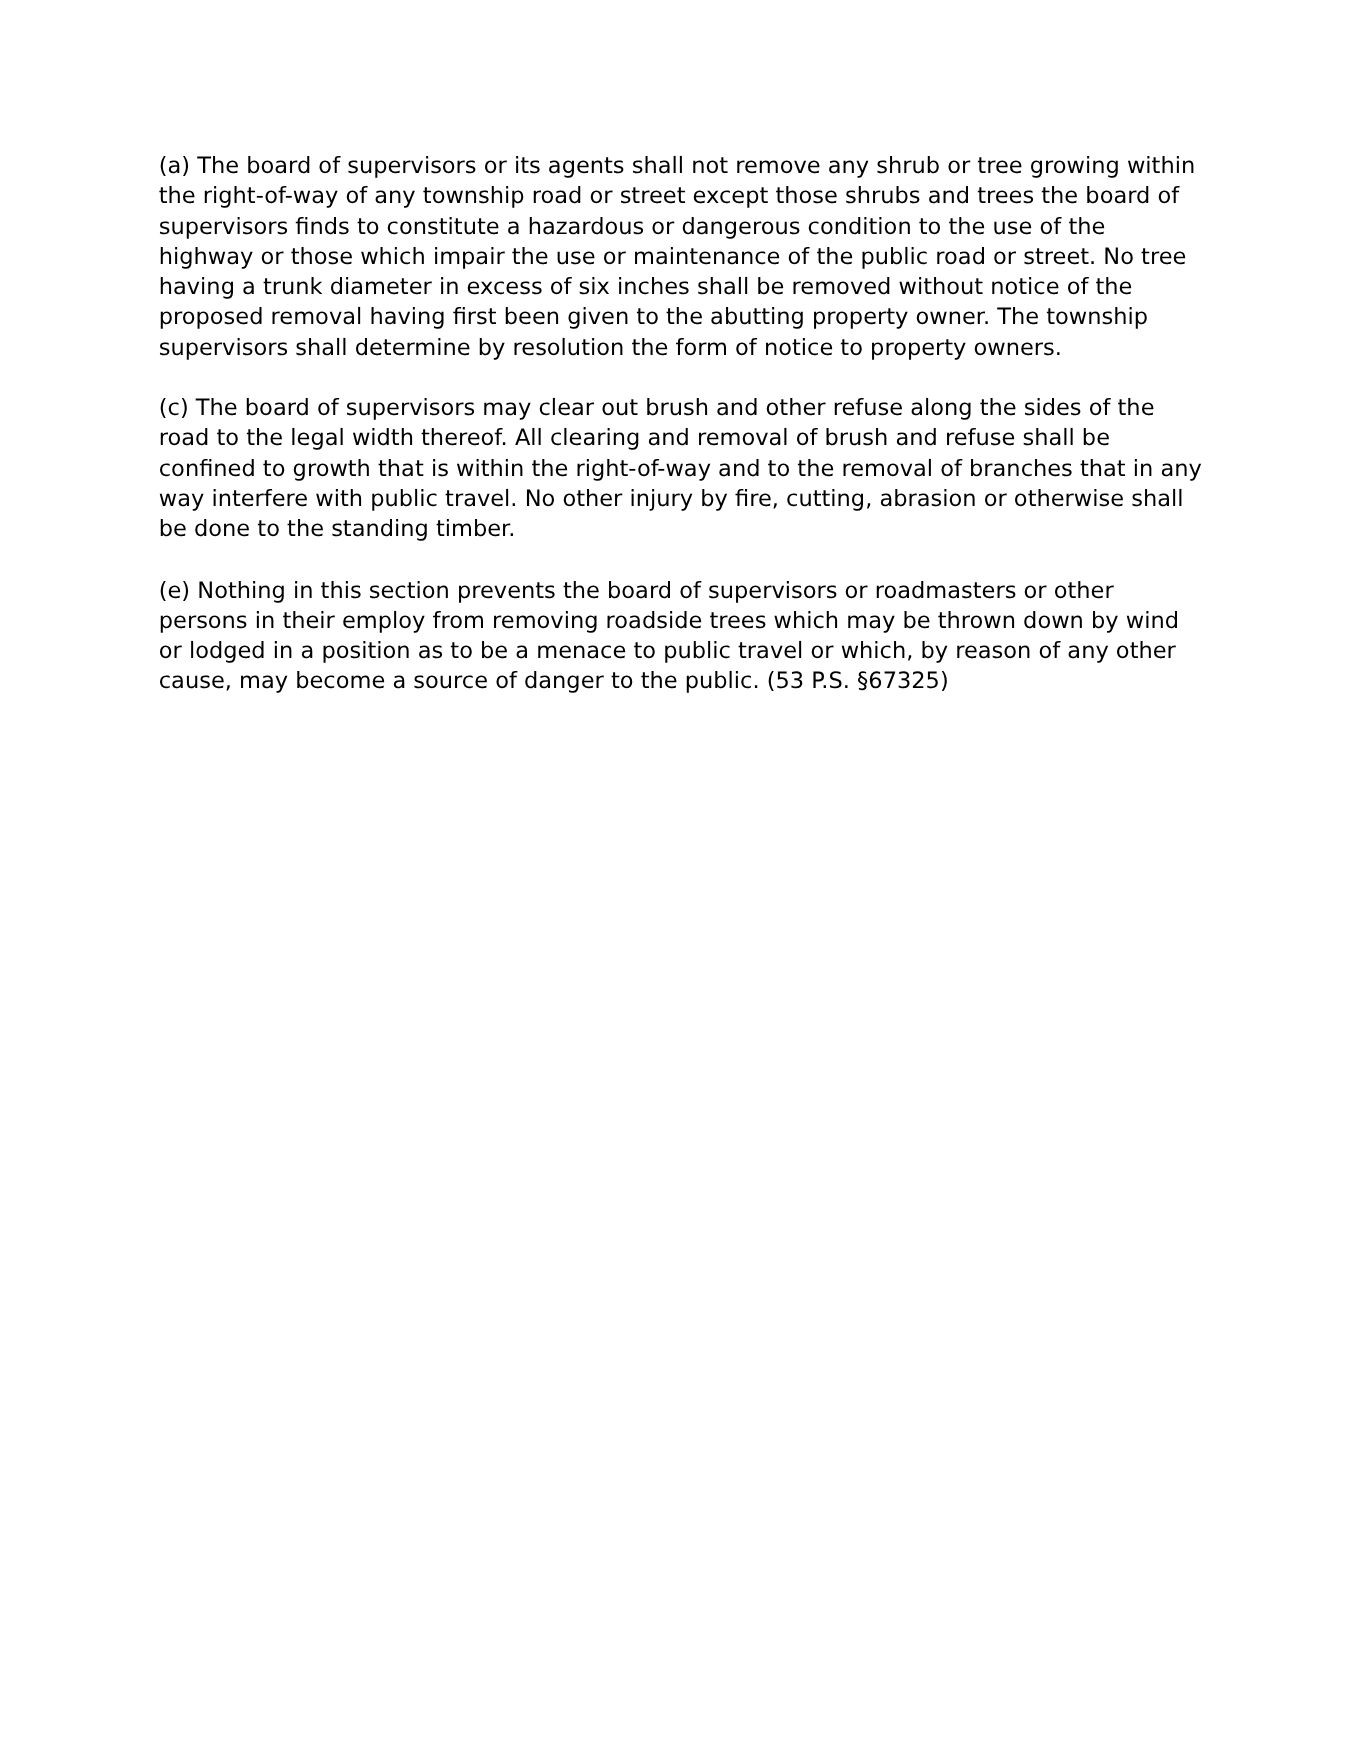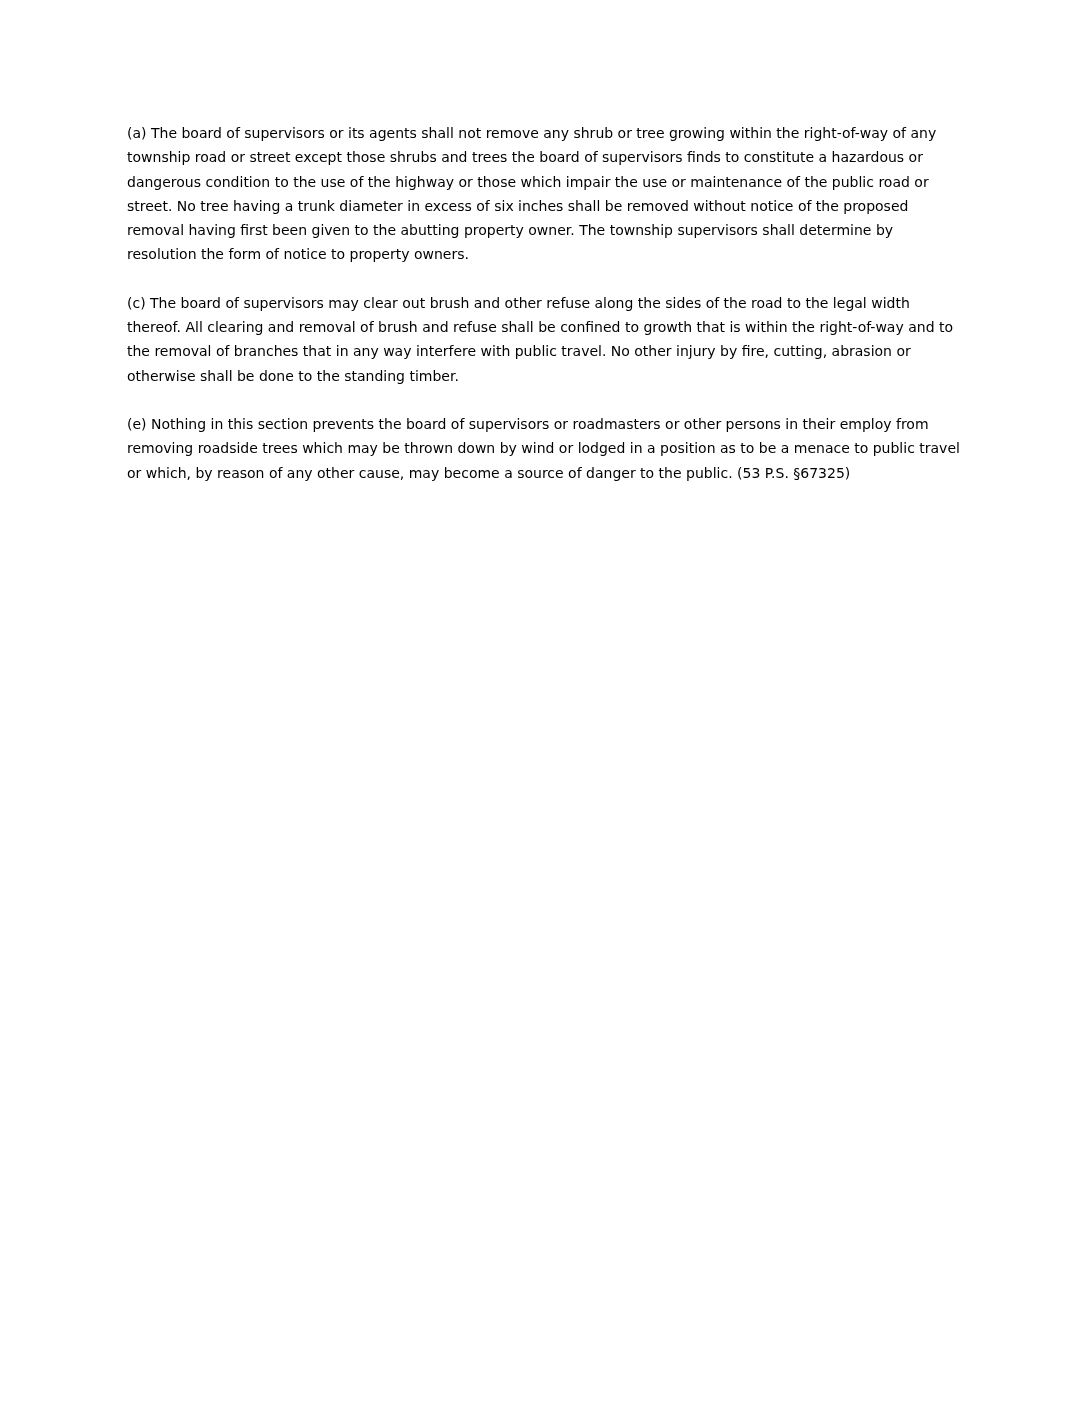--- a/index.html
+++ b/index.html
@@ -32,21 +32,21 @@
   }
   .doc-title {
     font-size: 17.2px;
     font-weight: bold;
     line-height: 24px;
     margin: 0 0 24px 0;
     letter-spacing: 0.1px;
     color: #000000;
   }
   .para {
-    font-size: 14px;
+    font-size: 18px;
     font-weight: normal;
     line-height: 24.3px;
     margin: 0 0 24px 0;
     color: #000000;
     text-align: left;
     white-space: normal;
   }
   .para:last-child {
     margin-bottom: 17px;
   }

